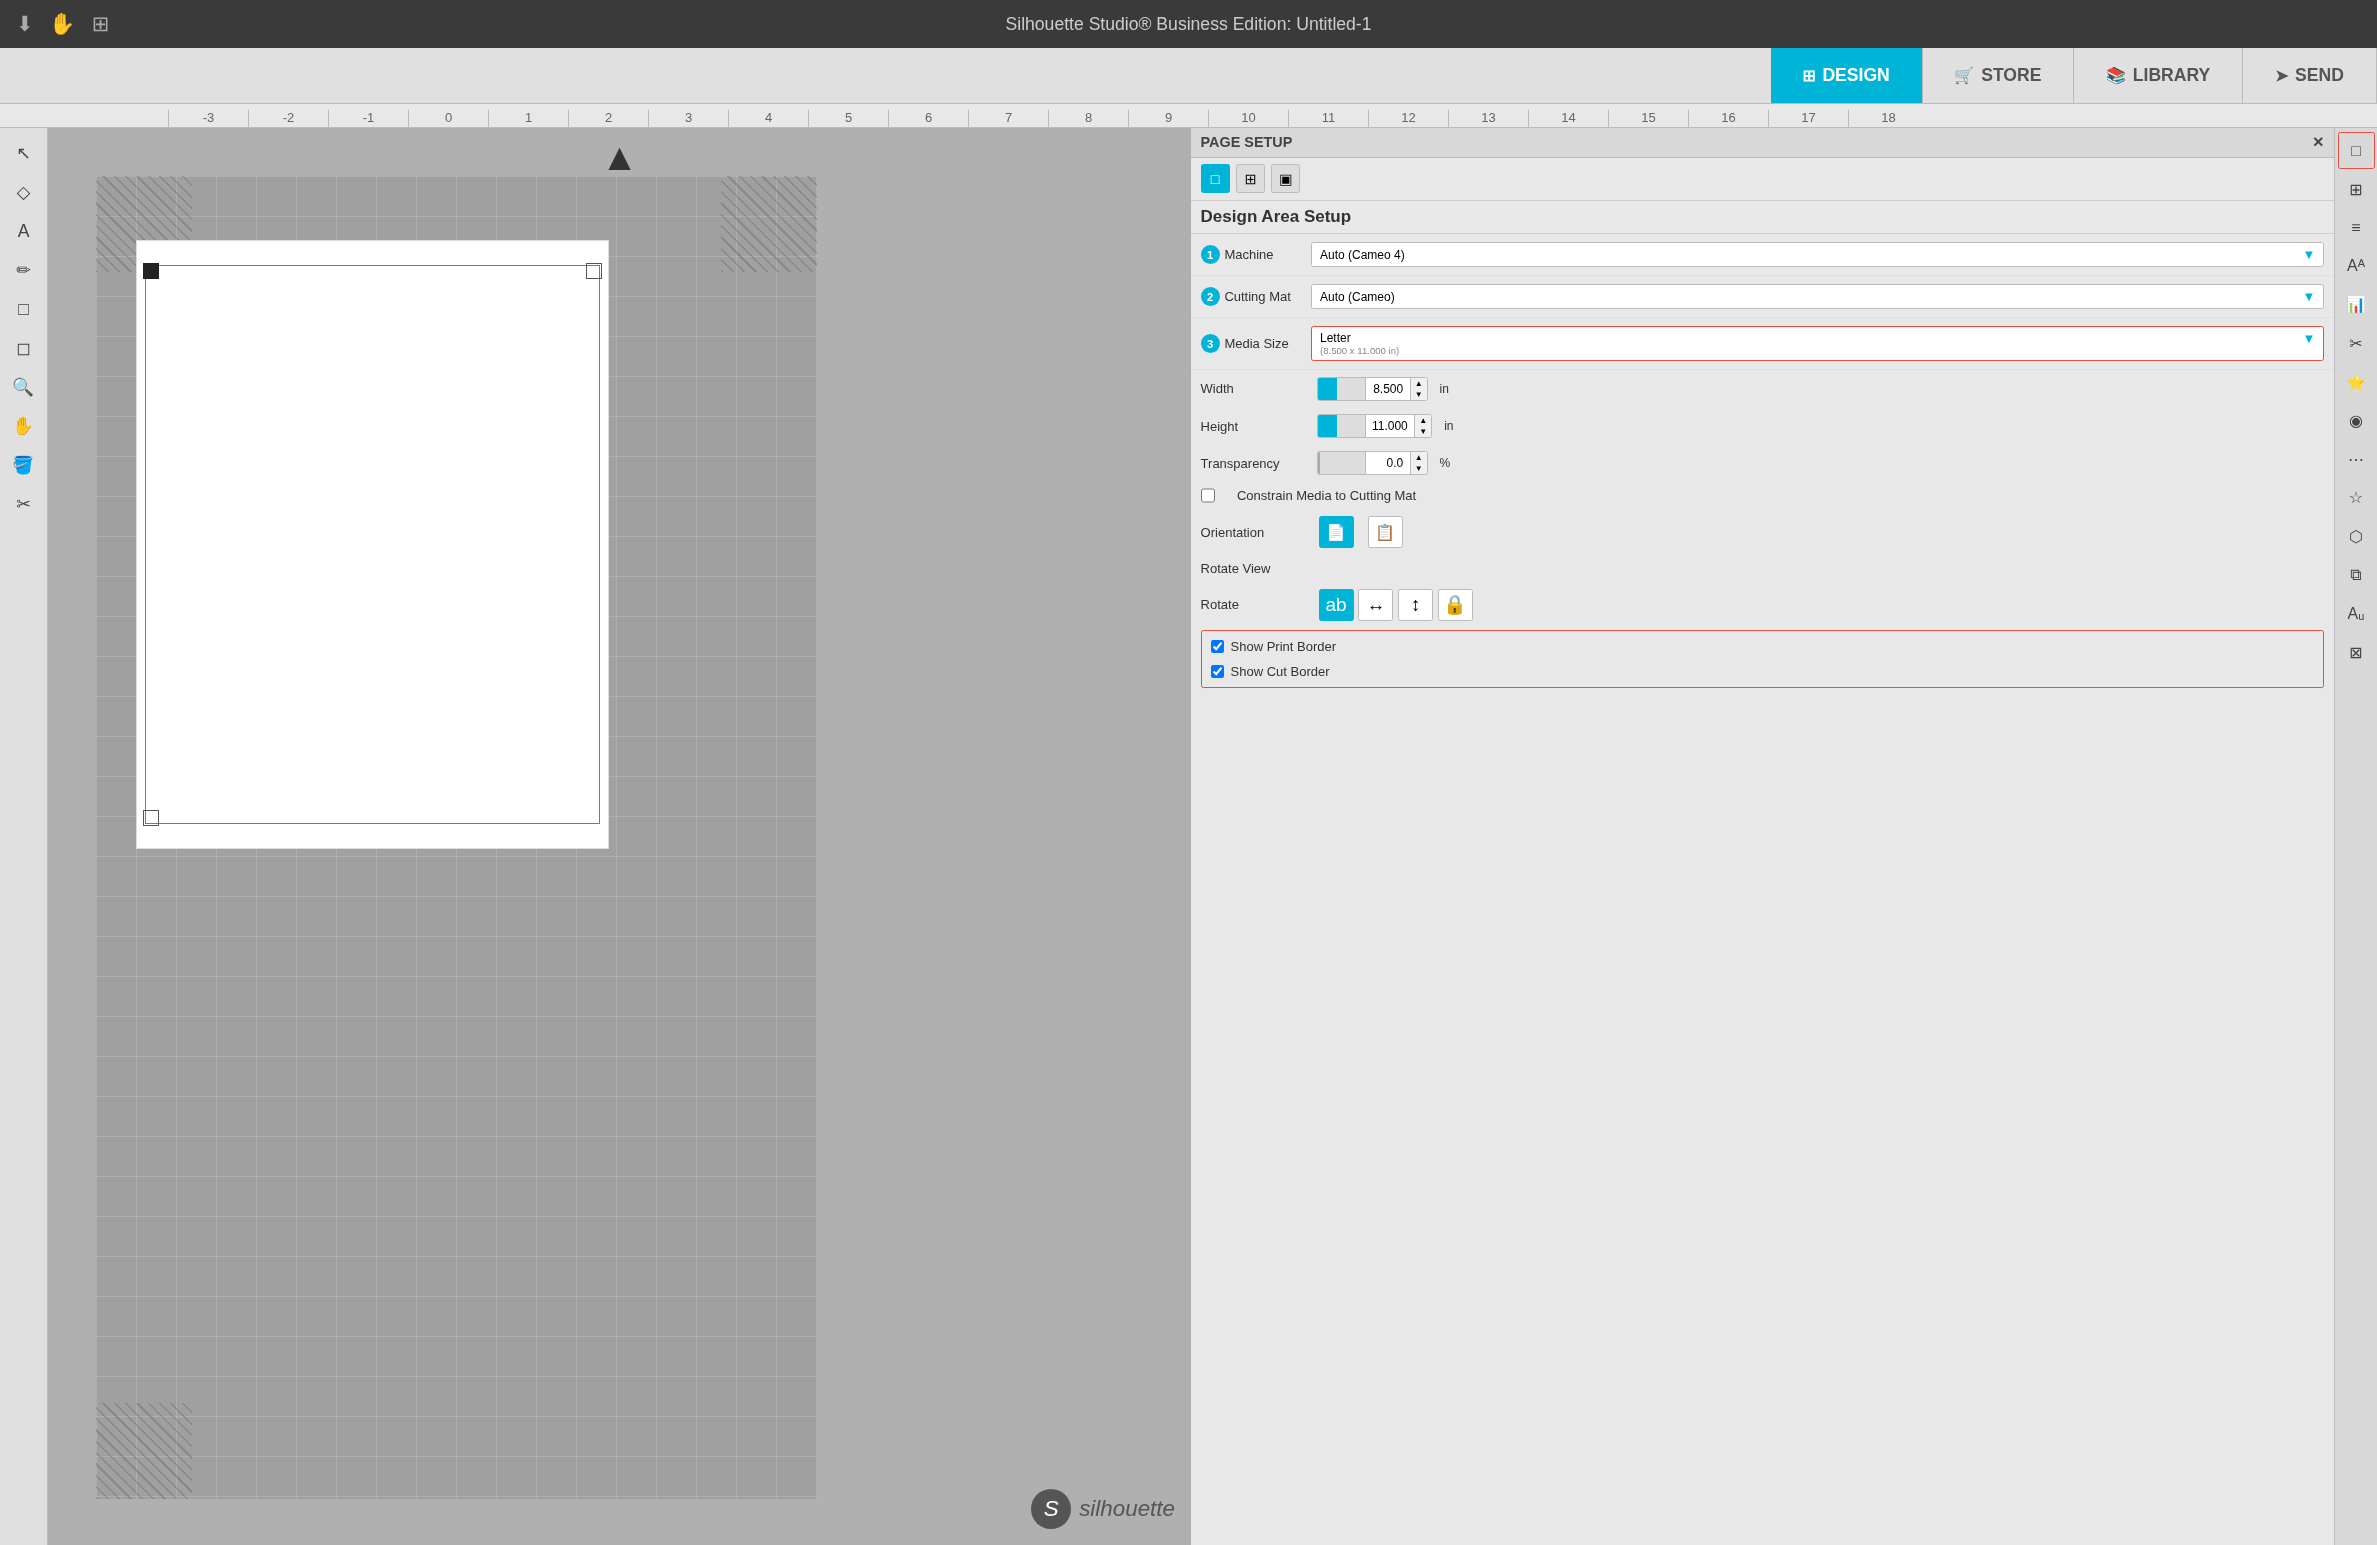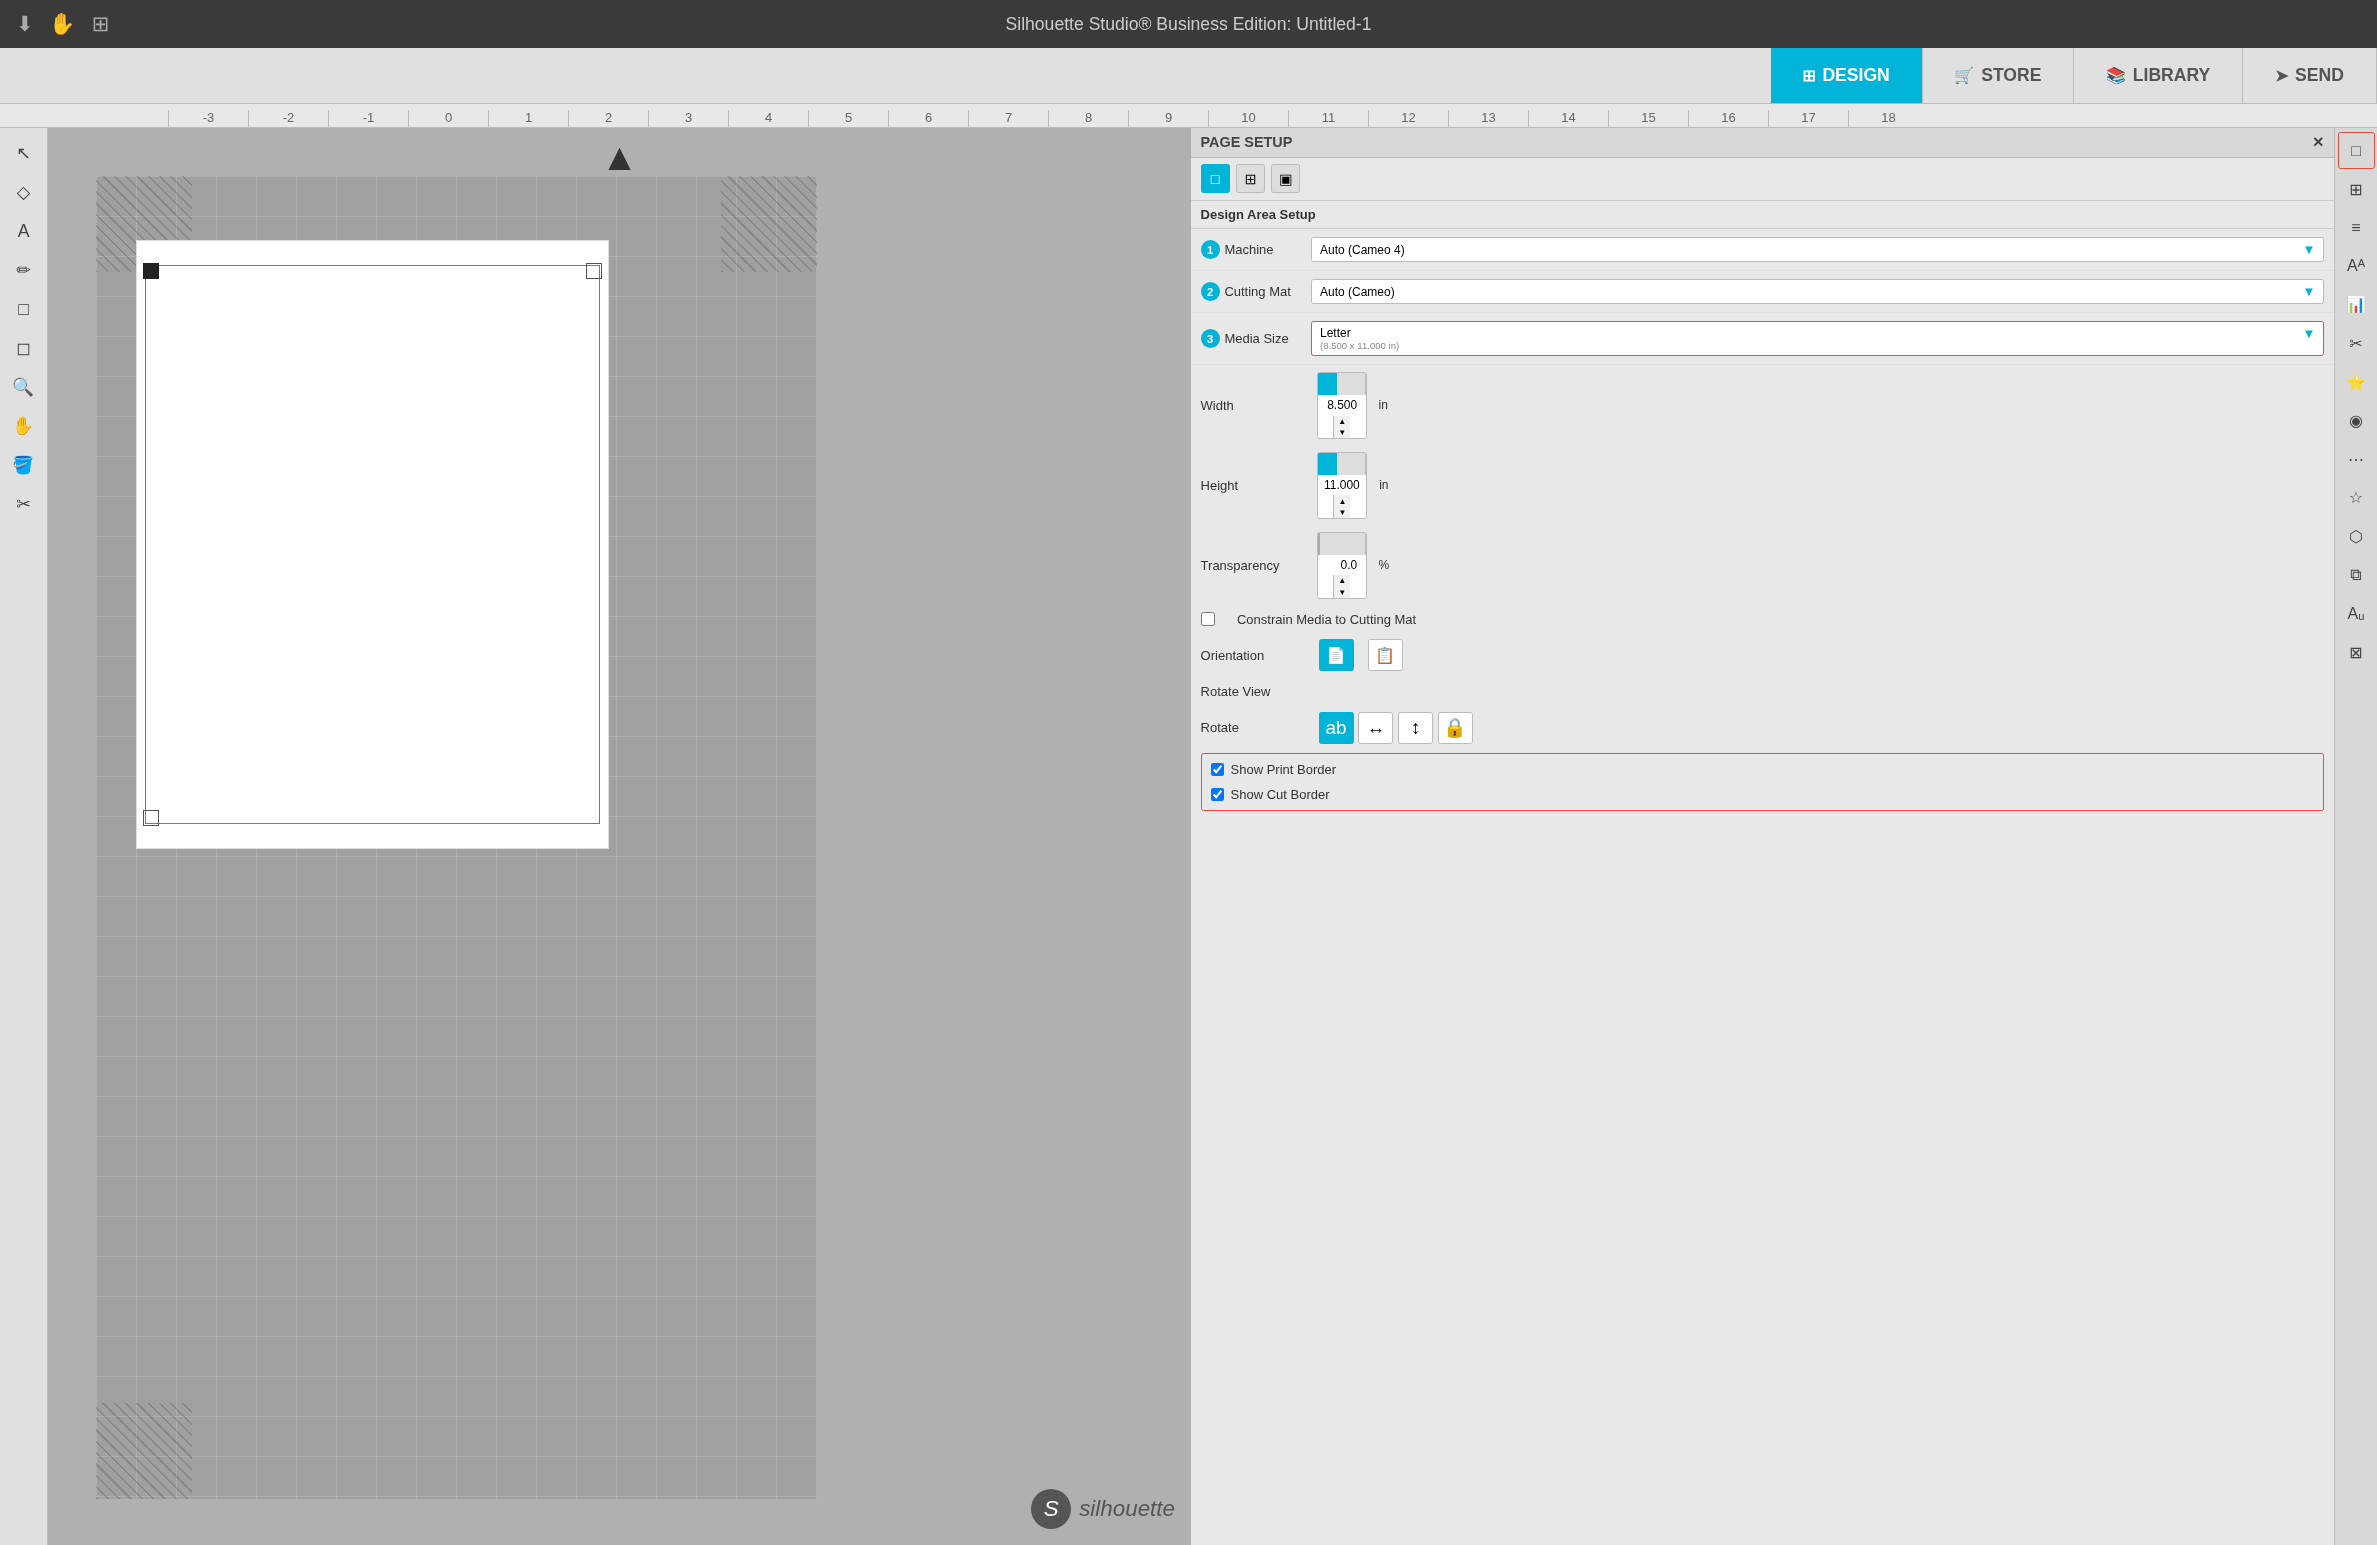--- a/index.html
+++ b/index.html
@@ -289,21 +289,21 @@
       border-radius: 2.4px;
     }
     .panel-tab.active {
       background: #00b4d8;
       color: white;
       border-color: #00b4d8;
     }
 
     .design-area-label {
       padding: 6.4px 9.6px;
-      font-size: 13px;
+      font-size: 17px;
       font-weight: bold;
       color: #333;
       border-bottom: 0.8px solid #ccc;
     }
 
     .panel-row {
       display: flex;
       align-items: center;
       padding: 8px 9.6px;
       border-bottom: 0.8px solid #e0e0e0;
@@ -369,21 +369,20 @@
       font-size: 13px;
       color: #333;
     }
     .number-input {
       display: flex;
       align-items: center;
       background: white;
       border: 0.8px solid #bbb;
       border-radius: 2.4px;
       overflow: hidden;
-      flex-direction: column;
     }
     .number-input-slider {
       width: 48px;
       height: 22.4px;
       background: linear-gradient(to right, #00b4d8 40%, #ddd 40%);
       border-right: 0.8px solid #bbb;
     }
     .number-input-val {
       padding: 3.2px 6.4px;
       font-size: 12px;

